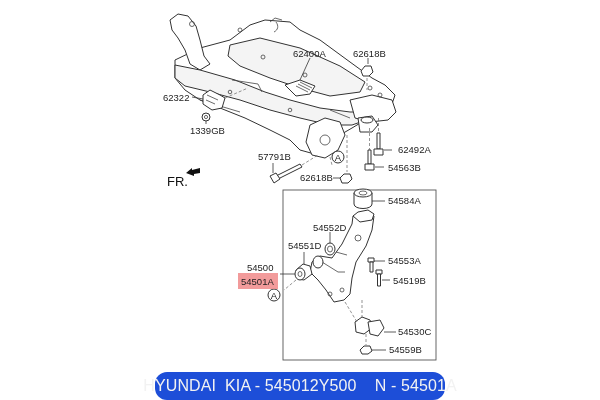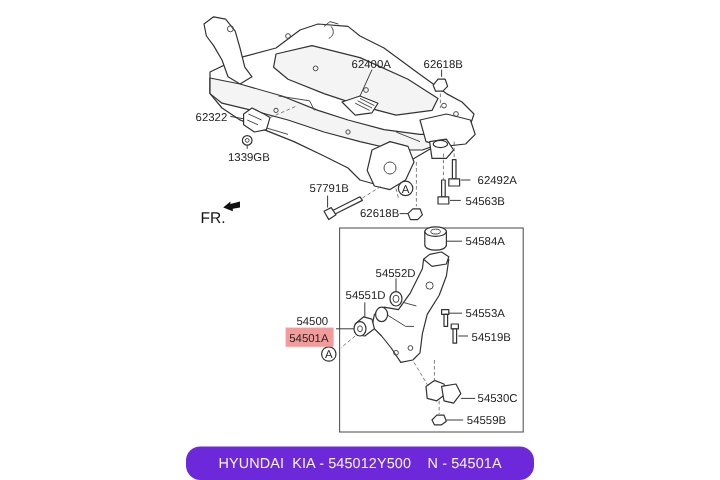--- a/index.html
+++ b/index.html
@@ -6,21 +6,21 @@
   body { width: 600px; height: 400px; position: relative; overflow: hidden; font-family: "Liberation Sans", sans-serif; }
   #diagram { position: absolute; left: 0; top: 0; width: 600px; height: 400px; }
   .lbl { font-family: "Liberation Sans", sans-serif; font-size: 9.5px; fill: #222; }
   .fr { font-family: "Liberation Sans", sans-serif; font-size: 13px; fill: #111; }
   .part { fill: #ffffff; stroke: #333; stroke-width: 1; stroke-linejoin: round; }
   .part2 { fill: #f4f4f4; stroke: #333; stroke-width: 1; stroke-linejoin: round; }
   .thin { fill: none; stroke: #444; stroke-width: 0.8; }
   .lead { fill: none; stroke: #333; stroke-width: 0.8; }
   .dash { fill: none; stroke: #666; stroke-width: 0.7; stroke-dasharray: 3 2; }
   .hl { fill: #f08a8a; opacity: 0.85; }
-  #footer { position: absolute; left: 155px; top: 372px; width: 290px; height: 28px; background: #6d28d9; color: #f2f2f2; display: flex; align-items: center; justify-content: center; font-size: 12px; letter-spacing: 0.1px; white-space: pre; border-radius: 12px; }
+  #footer { position: absolute; left: 155px; top: 372px; width: 290px; height: 28px; background: #1d4ed8; color: #f2f2f2; display: flex; align-items: center; justify-content: center; font-size: 16px; letter-spacing: 0.1px; white-space: pre; border-radius: 12px; }
 </style>
 </head>
 <body>
 
 <svg id="diagram" viewBox="0 0 600 400" xmlns="http://www.w3.org/2000/svg">
 
   <g>
 
     <path class="part" d="M175,60 L200,48 L230,40 L250,25 L265,20 L290,22 L300,30 L310,35 L320,40 L350,62 L372,78 L385,85 L395,95 L390,110 L372,115 L362,122 L352,128 L340,135 L328,142 L318,155 L300,150 L290,140 L270,130 L245,118 L220,108 L200,100 L185,90 L175,78 Z"></path>
 

